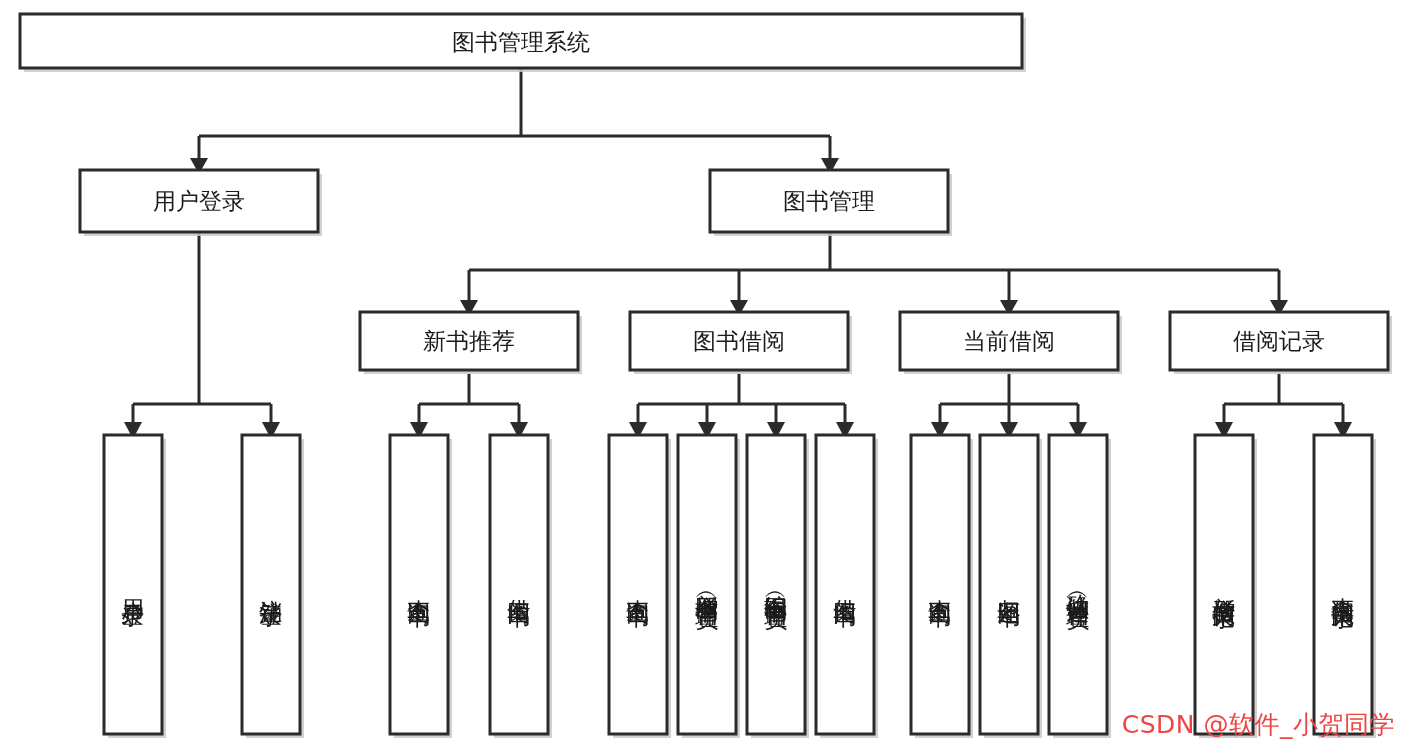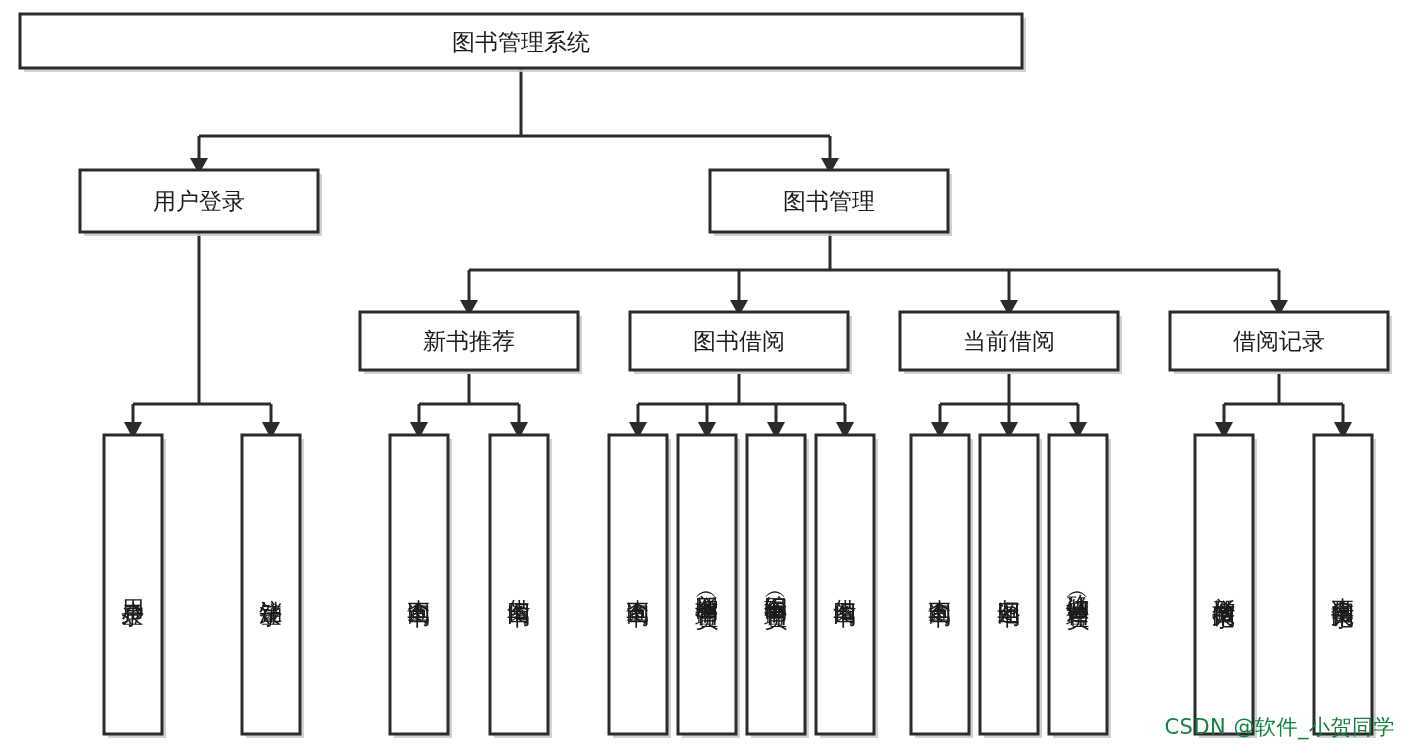--- a/index.html
+++ b/index.html
@@ -70,22 +70,22 @@
     display: flex;
     align-items: center;
     justify-content: center;
     pointer-events: none;
   }
   .watermark {
     position: absolute;
     right: 10px;
     bottom: 6px;
     font-family: "DejaVu Sans", "Liberation Sans", sans-serif;
-    font-size: 21px;
-    color: #15803d;
+    font-size: 25px;
+    color: #ef4444;
     white-space: nowrap;
     letter-spacing: 0.5px;
   }
 </style>
 </head>
 <body>
 
 <div id="diagram-root">
 
   <svg id="flow" viewBox="0 0 1405 747" xmlns="http://www.w3.org/2000/svg">

